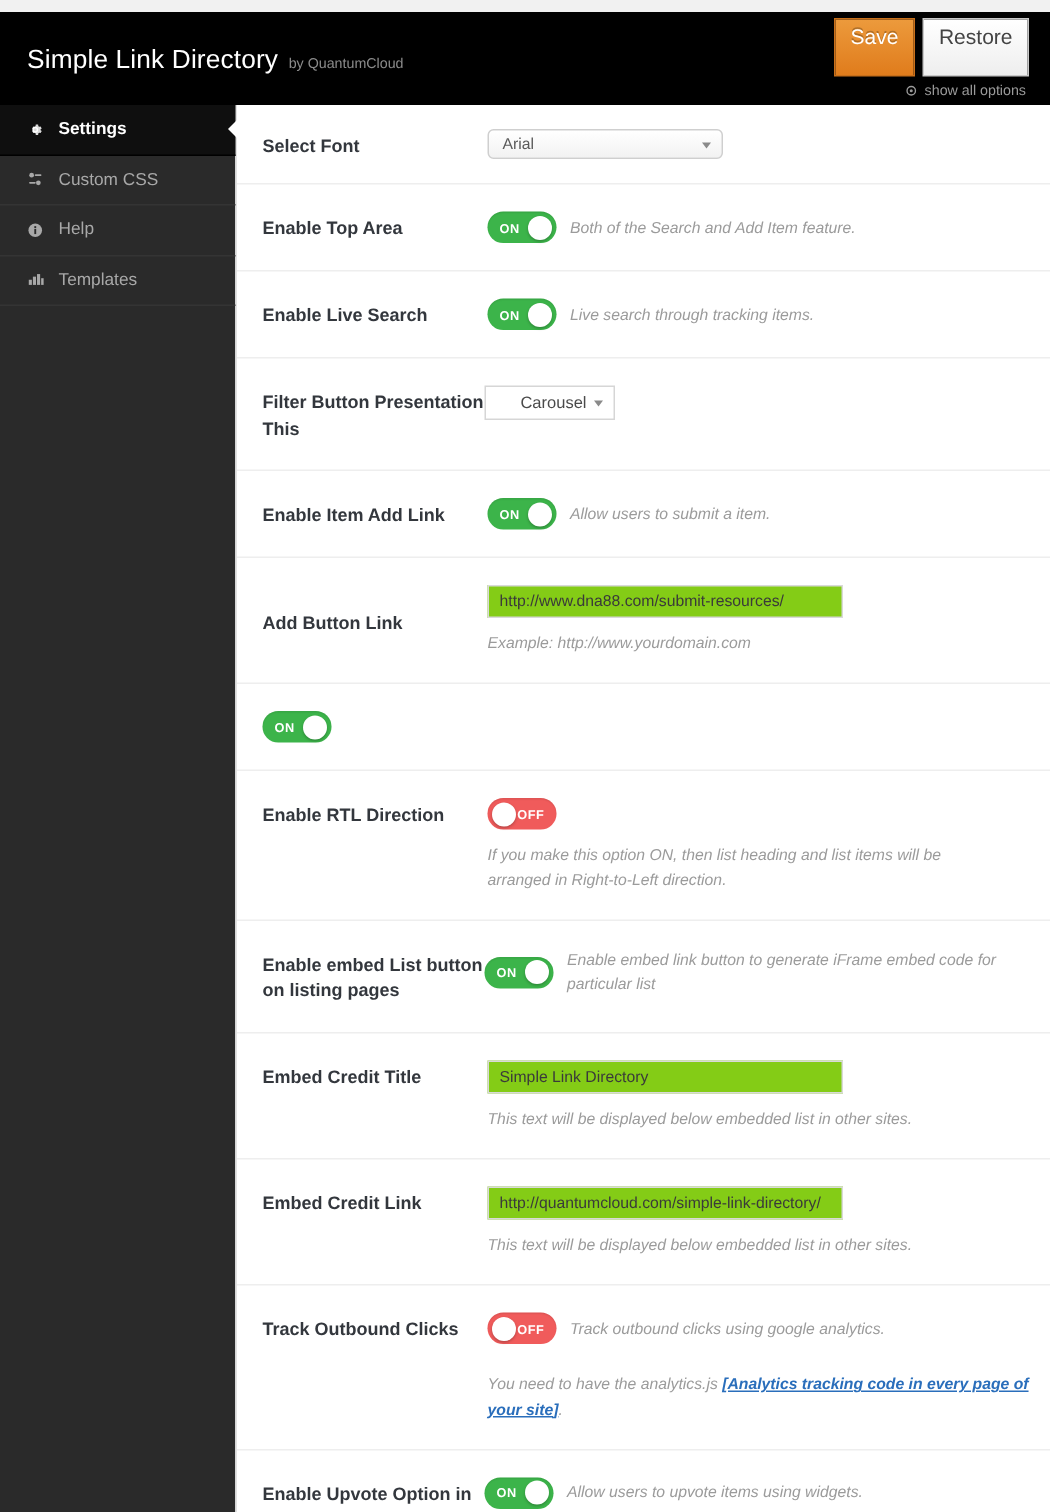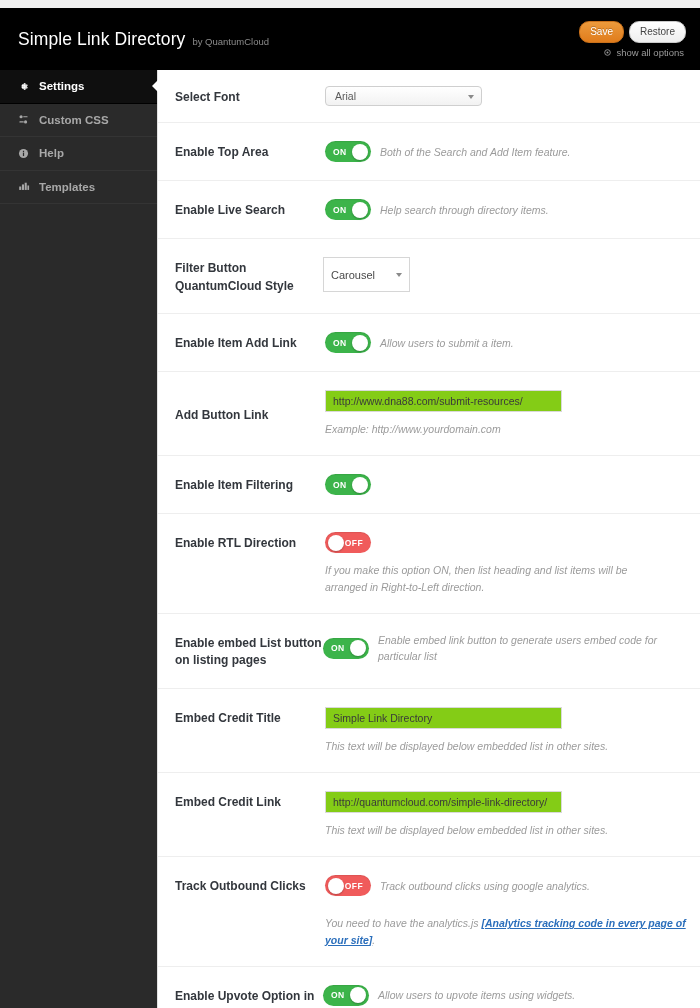--- a/index.html
+++ b/index.html
@@ -57,24 +57,24 @@
   }
   .topbar-right {
     margin-left: auto;
     display: flex;
     flex-direction: column;
     align-items: flex-end;
     gap: 4px;
   }
   .btn-row { display: flex; gap: 5px; }
   .btn {
-    font-size: 10px;
-    padding: 4px 10px 5px;
+    font-size: 14px;
+    padding: 4px 10px 18px;
     border: 1px solid rgba(0,0,0,.18);
-    border-radius: 10px;
+    border-radius: 0;
     cursor: pointer;
     line-height: 1.1;
     font-family: "Liberation Sans", sans-serif;
   }
   .btn-save {
     background: #e8912d;
     background: linear-gradient(#ec9a3c, #e07c1c);
     color: #ffffff;
     text-shadow: 0 -1px 0 rgba(0,0,0,.25);
     border-color: #c9701a;
@@ -113,21 +113,20 @@
     display: flex;
     align-items: center;
     gap: 9px;
     height: 33.5px;
     padding: 0 0 0 17px;
     color: #a8a8a8;
     font-size: 11.5px;
     border-bottom: 1px solid #343434;
     cursor: pointer;
     box-sizing: border-box;
-    font-weight: bold;
   }
   .nav-item .nav-ico { width: 13px; display:flex; justify-content:center; }
   .nav-item.active {
     background: #0f0f0f;
     color: #ffffff;
     font-weight: bold;
     border-bottom-color: #000;
   }
   .nav-item.active .caret {
     position: absolute;
@@ -232,30 +231,31 @@
     align-items: center;
     padding: 0 20px 0 9px;
     box-sizing: border-box;
     font-size: 10.5px;
     color: #5a5a5a;
     cursor: pointer;
   }
   .sel-square {
     position: relative;
     width: 87px;
-    height: 35px;
+    height: 23px;
     border: 1px solid #d6d6d6;
     background: #ffffff;
     display: flex;
     align-items: center;
     padding: 0 18px 0 7px;
     box-sizing: border-box;
     font-size: 11px;
     color: #4a4a4a;
     cursor: pointer;
+    justify-content: flex-end;
   }
   .sel-arrow {
     position: absolute;
     right: 7px; top: 50%;
     margin-top: -1.5px;
     width: 0; height: 0;
     border-left: 3.5px solid transparent;
     border-right: 3.5px solid transparent;
     border-top: 4px solid #8a8a8a;
   }
@@ -379,27 +379,27 @@
       </div>
 
       <div class="row">
         <div class="row-label">Enable Live Search</div>
         <div class="row-field">
           <div class="field-line">
             <div class="toggle on">
               <span class="txt">ON</span>
               <span class="knob"></span>
             </div>
-            <span class="desc">Help search through directory items.</span>
+            <span class="desc">Live search through tracking items.</span>
           </div>
         </div>
       </div>
 
       <div class="row" style="min-height:64px;">
-        <div class="row-label" style="flex-basis:148px;">Filter Button QuantumCloud Style</div>
+        <div class="row-label" style="flex-basis:148px;">Filter Button Presentation This</div>
         <div class="row-field">
           <div class="sel-square">
             <span>Carousel</span>
             <span class="sel-arrow"></span>
           </div>
         </div>
       </div>
 
       <div class="row">
         <div class="row-label">Enable Item Add Link</div>
@@ -416,21 +416,20 @@
 
       <div class="row" style="min-height:84px;align-items:center;">
         <div class="row-label">Add Button Link</div>
         <div class="row-field">
           <input class="txtin" type="text" value="http://www.dna88.com/submit-resources/" style="">
           <span class="desc below">Example: http://www.yourdomain.com</span>
         </div>
       </div>
 
       <div class="row">
-        <div class="row-label">Enable Item Filtering</div>
         <div class="row-field">
           <div class="field-line">
             <div class="toggle on">
               <span class="txt">ON</span>
               <span class="knob"></span>
             </div>
           </div>
         </div>
       </div>
 
@@ -448,21 +447,21 @@
       </div>
 
       <div class="row" style="min-height:66px;">
         <div class="row-label" style="flex-basis:148px;">Enable embed List button on listing pages</div>
         <div class="row-field">
           <div class="field-line">
             <div class="toggle on">
               <span class="txt">ON</span>
               <span class="knob"></span>
             </div>
-            <span class="desc" style="max-width:290px;">Enable embed link button to generate users embed code for particular list</span>
+            <span class="desc" style="max-width:290px;">Enable embed link button to generate iFrame embed code for particular list</span>
           </div>
         </div>
       </div>
 
       <div class="row" style="min-height:83px;">
         <div class="row-label">Embed Credit Title</div>
         <div class="row-field">
           <input class="txtin" type="text" value="Simple Link Directory" style="">
           <span class="desc below">This text will be displayed below embedded list in other sites.</span>
         </div>

